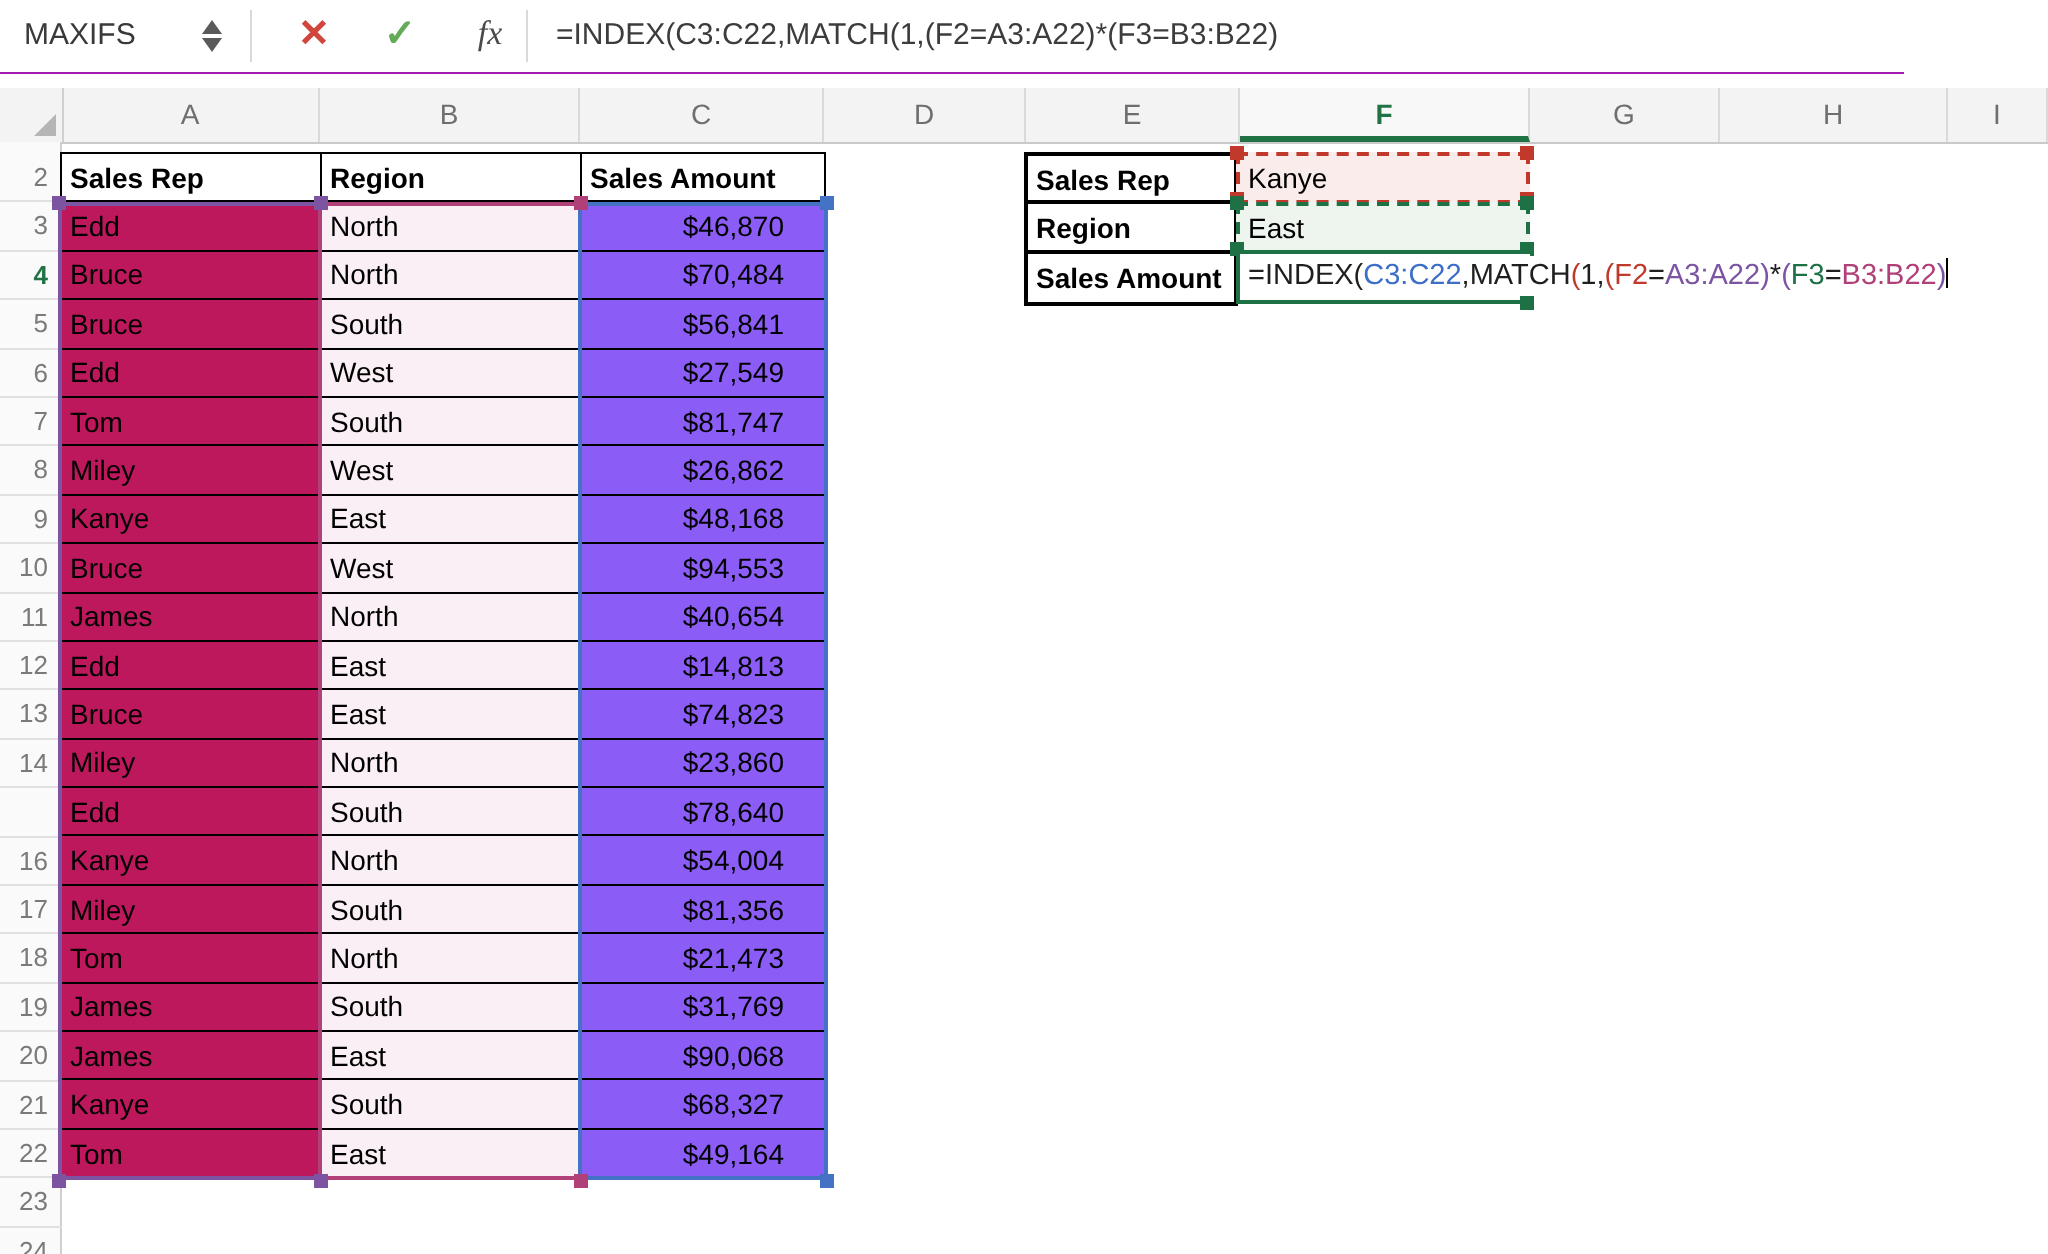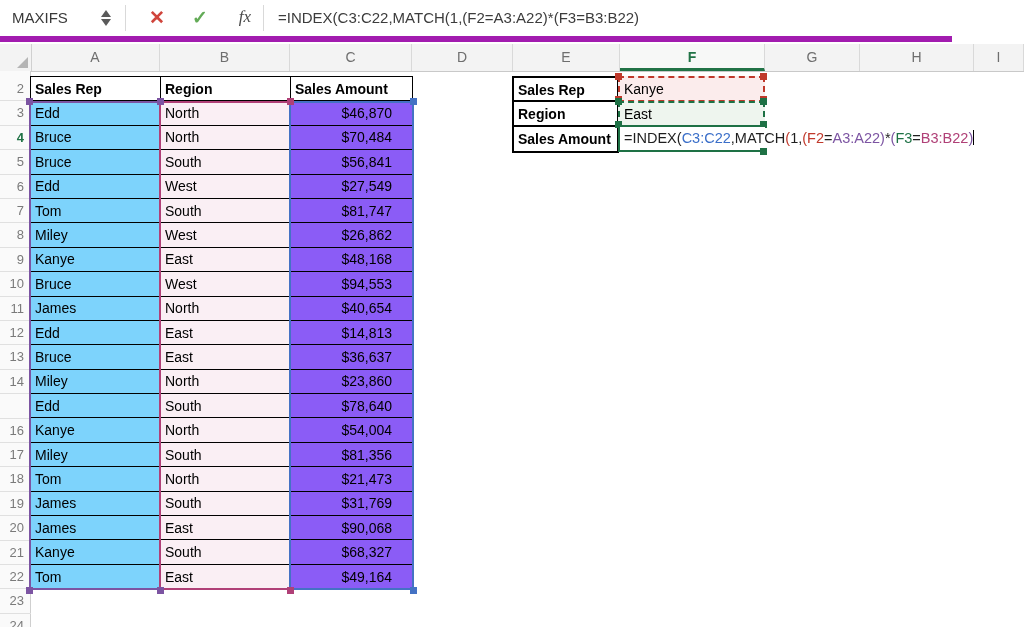--- a/index.html
+++ b/index.html
@@ -1,21 +1,21 @@
 <!DOCTYPE html>
 <html><head>
 <meta charset="utf-8">
 <style>
   html,body{margin:0;padding:0;background:#fff;}
   #canvas{position:relative;width:1024px;height:627px;overflow:hidden;background:#fff;
           font-family:"Liberation Sans",sans-serif;font-size:14px;color:#000;}
 
   
   #topbar{position:absolute;left:0;top:0;width:952px;height:36px;background:#fff;
-          border-bottom:6px solid #a21caf;}
+          border-bottom:1px solid #a21caf;}
   #namebox{position:absolute;left:12px;top:0;height:36px;line-height:36px;font-size:15px;color:#3a3a3a;}
   #spinner{position:absolute;left:99px;top:5px;width:14px;height:26px;display:flex;flex-direction:column;
            align-items:center;justify-content:center;gap:2px;cursor:default;}
   #spinner .tri-up{width:0;height:0;border-left:5px solid transparent;border-right:5px solid transparent;
            border-bottom:7px solid #5a5a5a;}
   #spinner .tri-down{width:0;height:0;border-left:5px solid transparent;border-right:5px solid transparent;
            border-top:7px solid #5a5a5a;}
   .vdiv{position:absolute;top:5px;height:26px;width:1px;background:#d9d9d9;}
   #cancel-btn{position:absolute;left:143px;top:0;width:28px;height:36px;line-height:36px;text-align:center;
           color:#d0453c;font-size:19px;font-weight:bold;cursor:default;}
@@ -42,21 +42,21 @@
   .rowhdr{position:absolute;left:0;width:31px;box-sizing:border-box;border-bottom:1px solid #e0e0e0;
           color:#7a7a7a;font-size:13px;text-align:right;padding-right:7px;}
   .rowhdr.active{color:#217346;font-weight:bold;}
   .rowhdr .rowbar{position:absolute;right:-1px;top:0;width:3px;height:100%;background:#217346;}
 
   
   #sales-table{position:absolute;left:30px;top:76px;border-collapse:collapse;table-layout:fixed;}
   #sales-table td,#sales-table th{border:1px solid #000;height:24.4px;padding:0 4px;font-size:14px;
           overflow:hidden;white-space:nowrap;box-sizing:border-box;vertical-align:middle;}
   #sales-table th{background:#fff;font-weight:bold;text-align:left;}
-  #sales-table td.rep{background:#7dd3fc;text-align:left;}
+  #sales-table td.rep{background:#be185d;text-align:left;}
   #sales-table td.region{background:#faeff4;text-align:left;}
   #sales-table td.amount{background:#8b5cf6;text-align:right;padding-right:20px;}
 
   
   .range-box{position:absolute;top:101px;height:489px;box-sizing:border-box;pointer-events:none;}
   #range-a{left:29px;width:132px;border:2px solid #7c54a2;}
   #range-b{left:159px;width:132px;border:2px solid #b04077;}
   #range-c{left:289px;width:125px;border:2px solid #4472c4;}
   .handle{position:absolute;width:7px;height:7px;}
   .h-purple{background:#7c54a2;}
@@ -203,21 +203,21 @@
           <td class="amount">$40,654</td>
         </tr>
         <tr>
           <td class="rep">Edd</td>
           <td class="region">East</td>
           <td class="amount">$14,813</td>
         </tr>
         <tr>
           <td class="rep">Bruce</td>
           <td class="region">East</td>
-          <td class="amount">$36,637</td>
+          <td class="amount">$74,823</td>
         </tr>
         <tr>
           <td class="rep">Miley</td>
           <td class="region">North</td>
           <td class="amount">$23,860</td>
         </tr>
         <tr>
           <td class="rep">Edd</td>
           <td class="region">South</td>
           <td class="amount">$78,640</td>

